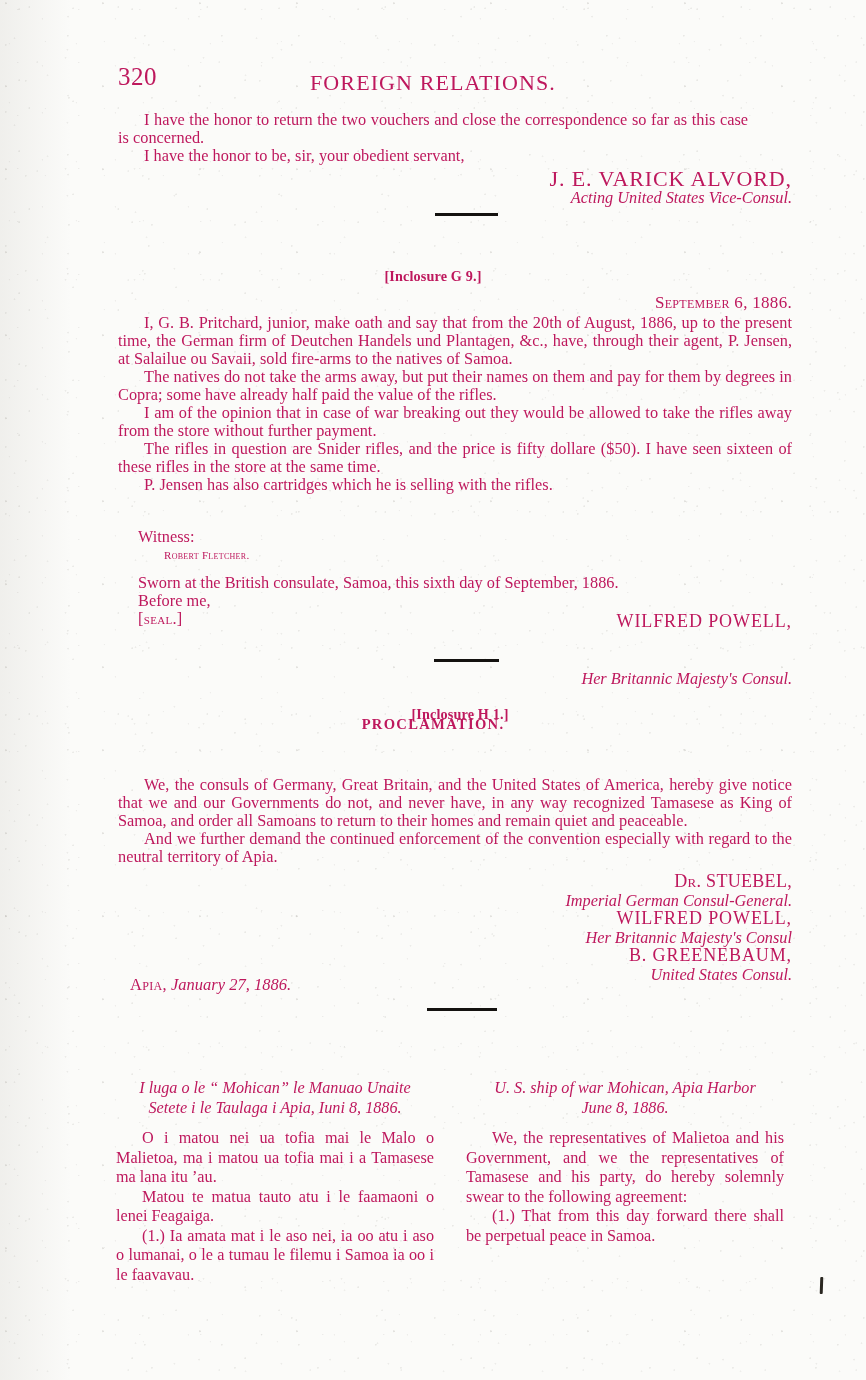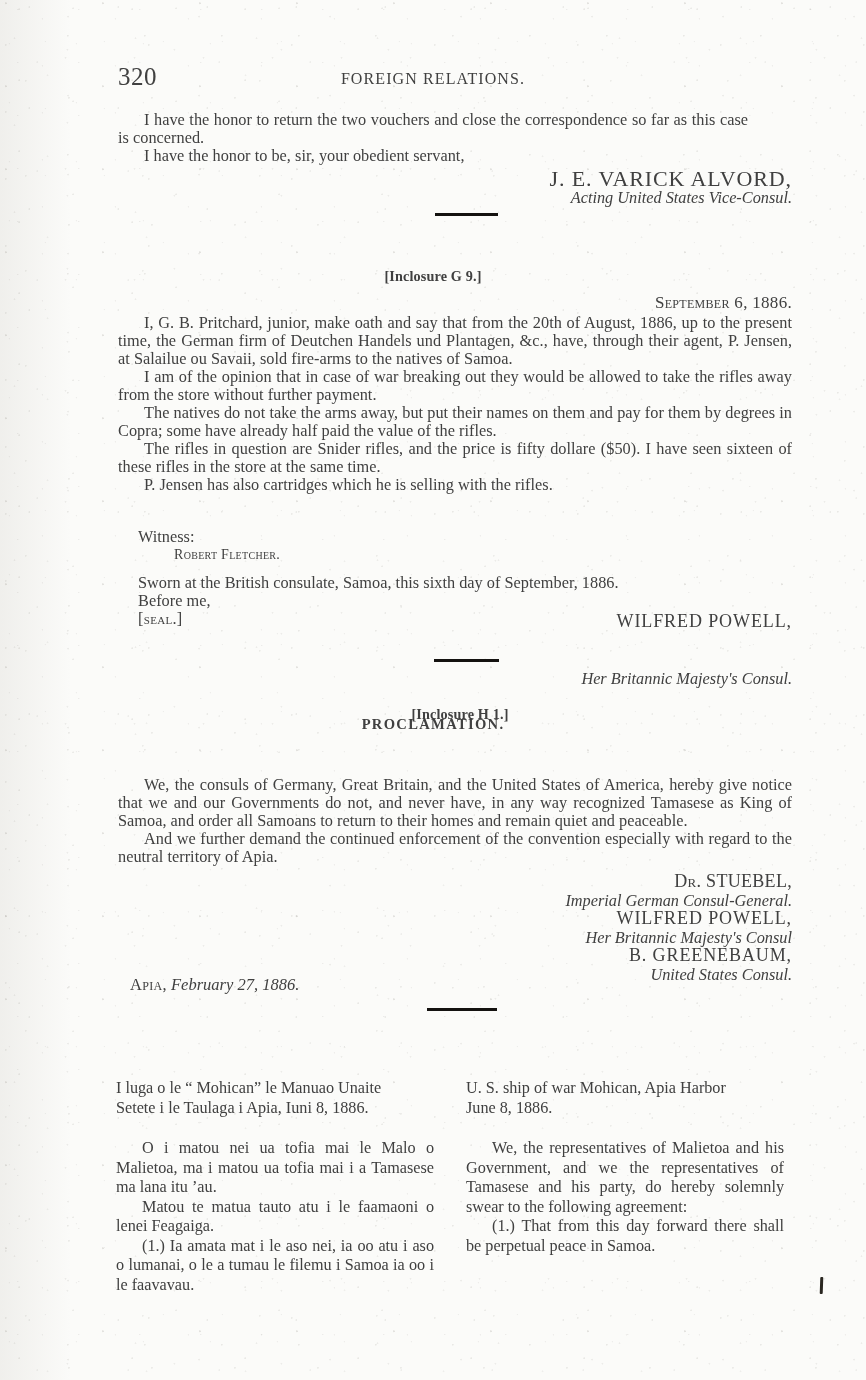--- a/index.html
+++ b/index.html
@@ -9,21 +9,21 @@
     background: #8d8d8d;
   }
   .page {
     position: relative;
     width: 866px;
     height: 1380px;
     margin: 0 auto;
     background: #fbfbf9;
     overflow: hidden;
     font-family: "Liberation Serif", "DejaVu Serif", serif;
-    color: #404040;
+    color: #be185d;
   }
   
   .grain {
     position: absolute;
     inset: 0;
     pointer-events: none;
     opacity: .5;
     background-image:
       radial-gradient(circle at 6% 4%, rgba(90,85,75,.30) 0 .7px, transparent 1.3px),
       radial-gradient(circle at 17% 13%, rgba(90,85,75,.22) 0 .6px, transparent 1.2px),
@@ -69,21 +69,21 @@
     position: absolute;
     left: 118px; top: 63px;
     font-size: 25px;
     letter-spacing: .5px;
   }
   .running-head {
     position: absolute;
     left: 0; top: 70px;
     width: 866px;
     text-align: center;
-    font-size: 16px;
+    font-size: 22px;
     letter-spacing: 1.1px;
   }
 
   
   .blk {
     position: absolute;
     font-size: 16.3px;
     line-height: 18px;
     text-align: justify;
     text-justify: inter-word;
@@ -120,24 +120,25 @@
   
   .col {
     position: absolute;
     width: 318px;
     font-size: 16.2px;
     line-height: 19.5px;
     text-align: justify;
   }
   .col p { margin: 0; text-indent: 26px; }
   .col .hdr {
-    text-align: left;
+    text-align: center;
+    font-style: italic;
     text-indent: 0;
     line-height: 20px;
-    margin-bottom: 21px;
+    margin-bottom: 11px;
   }
   .col .hdr .l2 { display: block; }
 
   .tickmark {
     position: absolute;
     left: 820px; top: 1277px;
     width: 3px; height: 17px;
     background: #2a2721;
     transform: rotate(2deg);
     border-radius: 1px;
@@ -164,30 +165,30 @@
     <div class="right-line ital" style="left:318px; top:188px; width:474px;">Acting United States Vice-Consul.</div>
 
     <div class="rule" style="left:435px; top:213px; width:63px;"></div>
 
     <div class="centered brk-label" style="top:268px;">[Inclosure G 9.]</div>
 
     <div class="right-line caps" style="left:318px; top:293px; width:474px; font-size:17px;">September 6, 1886.</div>
 
     <div class="blk" style="left:118px; top:314px; width:674px;">
       <p>I, G. B. Pritchard, junior, make oath and say that from the 20th of August, 1886, up to the present time, the German firm of Deutchen Handels und Plantagen, &amp;c., have, through their agent, P. Jensen, at Salailue ou Savaii, sold fire-arms to the natives of Samoa.</p>
+      <p>The natives do not take the arms away, but put their names on them and pay for them by degrees in Copra; some have already half paid the value of the rifles.</p>
       <p>I am of the opinion that in case of war breaking out they would be allowed to take the rifles away from the store without further payment.</p>
-      <p>The natives do not take the arms away, but put their names on them and pay for them by degrees in Copra; some have already half paid the value of the rifles.</p>
       <p>The rifles in question are Snider rifles, and the price is fifty dollare ($50).   I have seen sixteen of these rifles in the store at the same time.</p>
       <p>P. Jensen has also cartridges which he is selling with the rifles.</p>
     </div>
 
 
     <div class="blk" style="left:138px; top:528px; width:400px;">
       <p class="noind">Witness:</p>
-      <p class="noind caps" style="margin-left:36px; font-size:14px;">Robert Fletcher.</p>
+      <p class="noind caps" style="margin-left:26px; font-size:11px;">Robert Fletcher.</p>
     </div>
 
     <div class="blk" style="left:138px; top:574px; width:640px;">
       <p class="noind">Sworn at the British consulate, Samoa, this sixth day of September, 1886.</p>
       <p class="noind">Before me,</p>
       <p class="noind caps">[seal.]</p>
     </div>
 
     <div class="right-line allcap" style="left:318px; top:612px; width:474px; font-size:18px;">WILFRED POWELL,</div>
     <div class="right-line ital" style="left:318px; top:669px; width:474px;">Her Britannic Majesty's Consul.</div>
@@ -208,21 +209,21 @@
     <div class="right-line ital" style="left:318px; top:891px; width:474px;">Imperial German Consul-General.</div>
 
     <div class="right-line allcap" style="left:318px; top:909px; width:474px; font-size:18px;">WILFRED POWELL,</div>
     <div class="right-line ital" style="left:318px; top:928px; width:474px;">Her Britannic Majesty's Consul</div>
 
     <div class="right-line allcap" style="left:318px; top:946px; width:474px; font-size:18px;">B. GREENEBAUM,</div>
     <div class="right-line ital" style="left:318px; top:965px; width:474px;">United States Consul.</div>
 
     <div style="position:absolute; left:130px; top:975px; font-size:16.5px; white-space:nowrap;">
       <span class="caps">Apia,</span>
-      <span class="ital">February 27, 1886.</span>
+      <span class="ital">January 27, 1886.</span>
     </div>
 
     <div class="rule" style="left:427px; top:1008px; width:70px;"></div>
 
 
     <div class="col" style="left:116px; top:1078px;">
       <p class="hdr">
         <span>I luga o le “ Mohican” le Manuao Unaite</span>
         <span class="l2">Setete i le Taulaga i Apia, Iuni 8, 1886.</span>
       </p>

